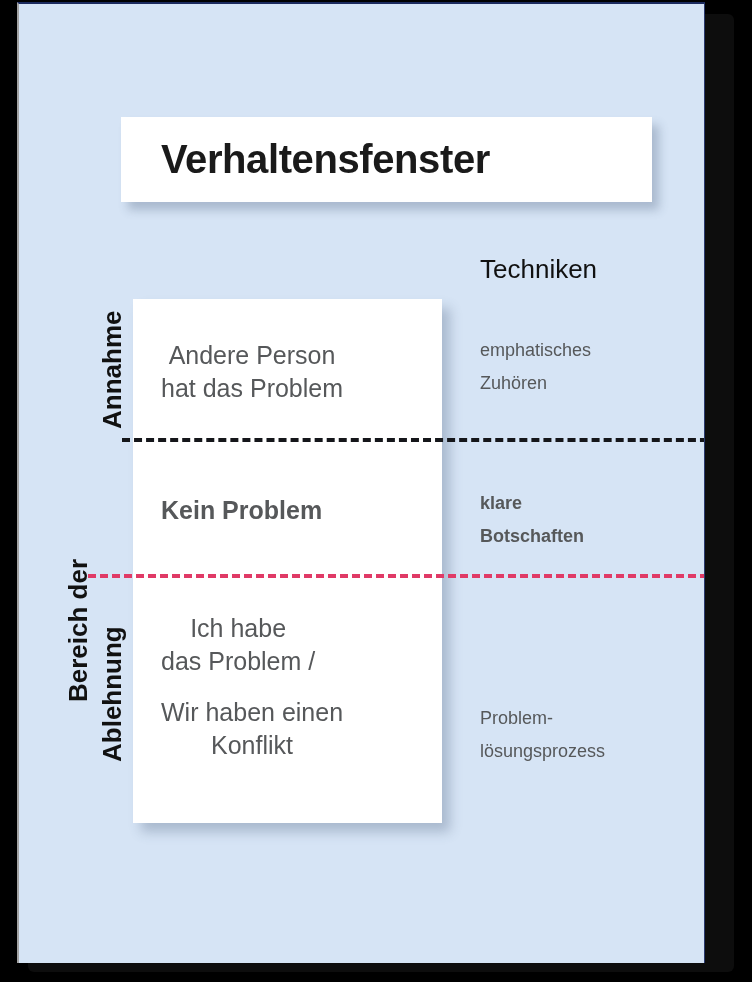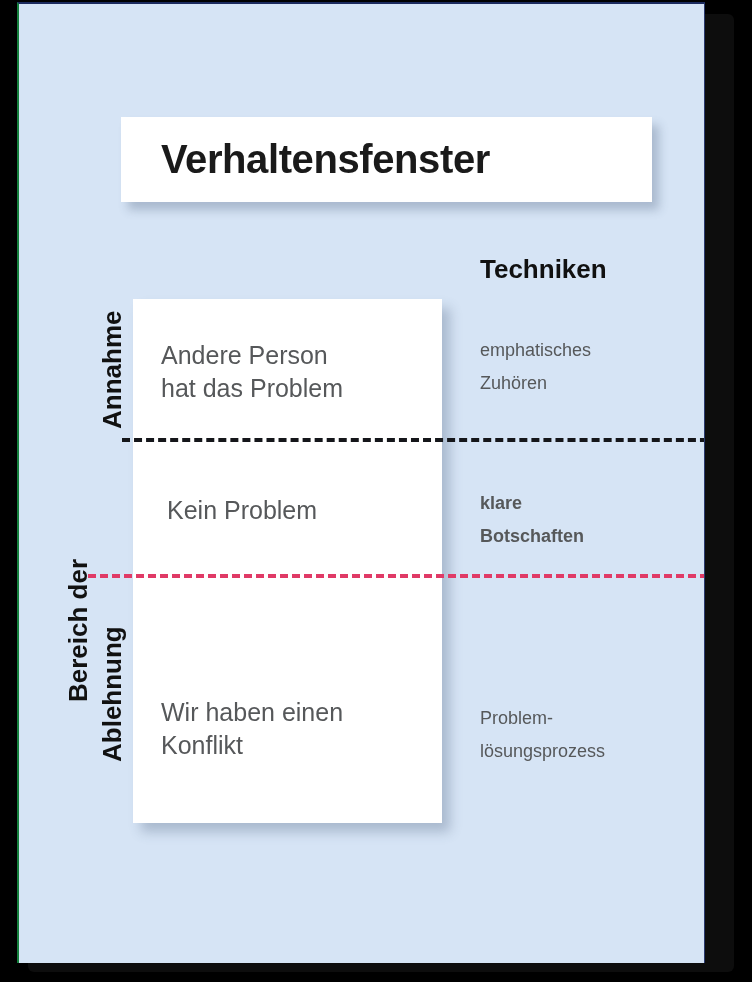--- a/index.html
+++ b/index.html
@@ -34,21 +34,21 @@
 
   
   .page {
     position: absolute;
     left: 17px;
     top: 2px;
     width: 688px;
     height: 961px;
     background: #d6e4f5;
     border-top: 2px solid #1b2a5e;
-    border-left: 2px solid #15803d;
+    border-left: 2px solid #a3a3a3;
     border-right: 1px solid #2a3a6e;
     box-sizing: border-box;
     overflow: hidden;
   }
 
   
   .title-card {
     position: absolute;
     left: 102px;
     top: 113px;
@@ -67,21 +67,21 @@
     letter-spacing: -0.4px;
     white-space: nowrap;
   }
 
   
   .techniken-header {
     position: absolute;
     left: 461px;
     top: 250px;
     font-size: 26px;
-    font-weight: bold;
+    font-weight: normal;
     color: #111111;
     white-space: nowrap;
   }
 
   
   .matrix-card {
     position: absolute;
     left: 114px;
     top: 295px;
     width: 309px;
@@ -110,23 +110,24 @@
     border-top-color: #e03a66;
   }
 
   
   .cell-text {
     position: absolute;
     font-size: 25px;
     line-height: 33px;
     color: #56585a;
     white-space: pre-line;
+    text-align: center;
   }
   .cell-r1 { left: 142px; top: 335px; }
-  .cell-r2 { left: 148px; top: 490px; }
+  .cell-r2 { left: 142px; top: 490px; font-weight: bold; }
   .cell-r3a { left: 142px; top: 608px; }
   .cell-r3b { left: 142px; top: 692px; }
 
   
   .tech-text {
     position: absolute;
     left: 461px;
     font-size: 18px;
     line-height: 33px;
     color: #56585a;
@@ -186,20 +187,22 @@
 Zuhören</div>
 
     <div class="divider divider-black"></div>
 
     <div class="cell-text cell-r2">Kein Problem</div>
     <div class="tech-text tech-r2">klare
 Botschaften</div>
 
     <div class="divider divider-red"></div>
 
+    <div class="cell-text cell-r3a">Ich habe
+das Problem /</div>
     <div class="cell-text cell-r3b">Wir haben einen
 Konflikt</div>
     <div class="tech-text tech-r3b">Problem-
 lösungsprozess</div>
 
     <div class="vlabel vlabel-outer">Bereich der</div>
     <div class="vlabel vlabel-annahme">Annahme</div>
     <div class="vlabel vlabel-ablehnung">Ablehnung</div>
 
   </div>

